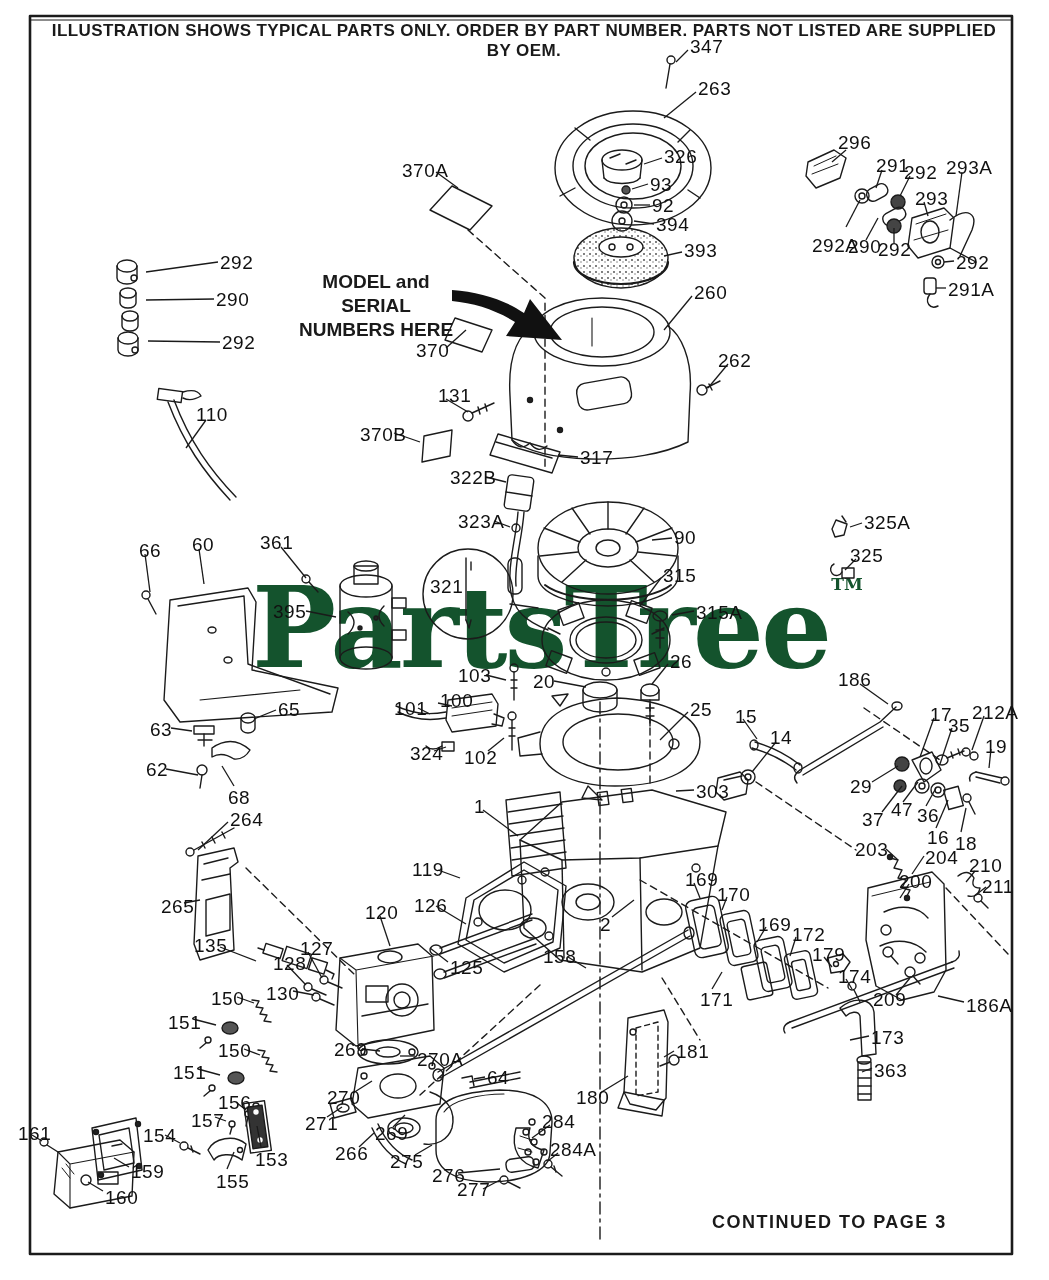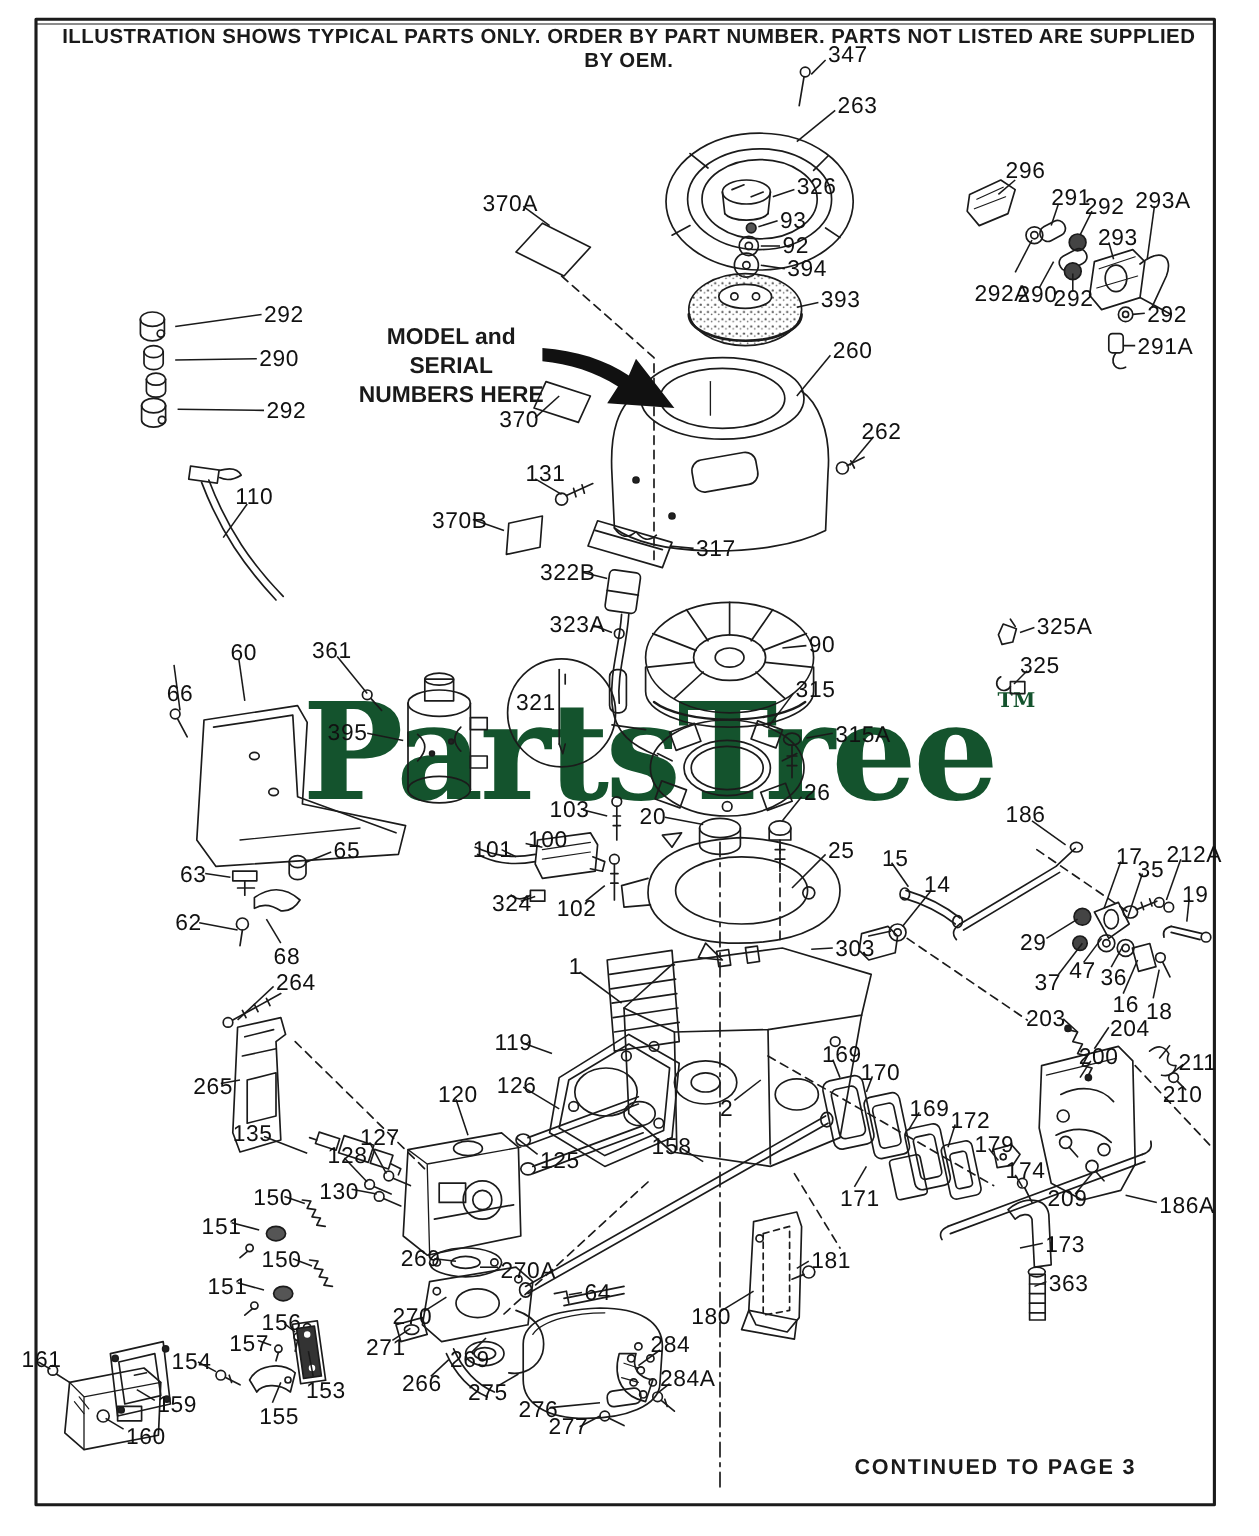--- a/index.html
+++ b/index.html
@@ -783,21 +783,21 @@
       <div class="plbl" style="left: 580px; top: 447px;">317</div>
       <div class="plbl" style="left: 196px; top: 404px;">110</div>
       <div class="plbl" style="left: 450px; top: 467px;">322B</div>
       <div class="plbl" style="left: 458px; top: 511px;">323A</div>
       <div class="plbl" style="left: 430px; top: 576px;">321</div>
       <div class="plbl" style="left: 674px; top: 527px;">90</div>
       <div class="plbl" style="left: 663px; top: 565px;">315</div>
       <div class="plbl" style="left: 696px; top: 602px;">315A</div>
       <div class="plbl" style="left: 864px; top: 512px;">325A</div>
       <div class="plbl" style="left: 850px; top: 545px;">325</div>
-      <div class="plbl" style="left: 139px; top: 568px;">66</div>
+      <div class="plbl" style="left: 139px; top: 540px;">66</div>
       <div class="plbl" style="left: 192px; top: 534px;">60</div>
       <div class="plbl" style="left: 260px; top: 532px;">361</div>
       <div class="plbl" style="left: 273px; top: 601px;">395</div>
       <div class="plbl" style="left: 278px; top: 699px;">65</div>
       <div class="plbl" style="left: 150px; top: 719px;">63</div>
       <div class="plbl" style="left: 146px; top: 759px;">62</div>
       <div class="plbl" style="left: 228px; top: 787px;">68</div>
       <div class="plbl" style="left: 230px; top: 809px;">264</div>
       <div class="plbl" style="left: 161px; top: 896px;">265</div>
       <div class="plbl" style="left: 458px; top: 665px;">103</div>
@@ -817,21 +817,21 @@
       <div class="plbl" style="left: 972px; top: 702px;">212A</div>
       <div class="plbl" style="left: 985px; top: 736px;">19</div>
       <div class="plbl" style="left: 850px; top: 776px;">29</div>
       <div class="plbl" style="left: 862px; top: 809px;">37</div>
       <div class="plbl" style="left: 891px; top: 799px;">47</div>
       <div class="plbl" style="left: 917px; top: 805px;">36</div>
       <div class="plbl" style="left: 927px; top: 827px;">16</div>
       <div class="plbl" style="left: 955px; top: 833px;">18</div>
       <div class="plbl" style="left: 855px; top: 839px;">203</div>
       <div class="plbl" style="left: 925px; top: 847px;">204</div>
-      <div class="plbl" style="left: 969px; top: 902px; text-align: right;">210</div>
+      <div class="plbl" style="left: 969px; top: 855px; text-align: right;">210</div>
       <div class="plbl" style="left: 982px; top: 876px;">211</div>
       <div class="plbl" style="left: 899px; top: 871px;">200</div>
       <div class="plbl" style="left: 474px; top: 796px;">1</div>
       <div class="plbl" style="left: 600px; top: 914px;">2</div>
       <div class="plbl" style="left: 412px; top: 859px;">119</div>
       <div class="plbl" style="left: 365px; top: 902px;">120</div>
       <div class="plbl" style="left: 414px; top: 895px;">126</div>
       <div class="plbl" style="left: 450px; top: 957px;">125</div>
       <div class="plbl" style="left: 543px; top: 946px;">158</div>
       <div class="plbl" style="left: 685px; top: 869px;">169</div>

